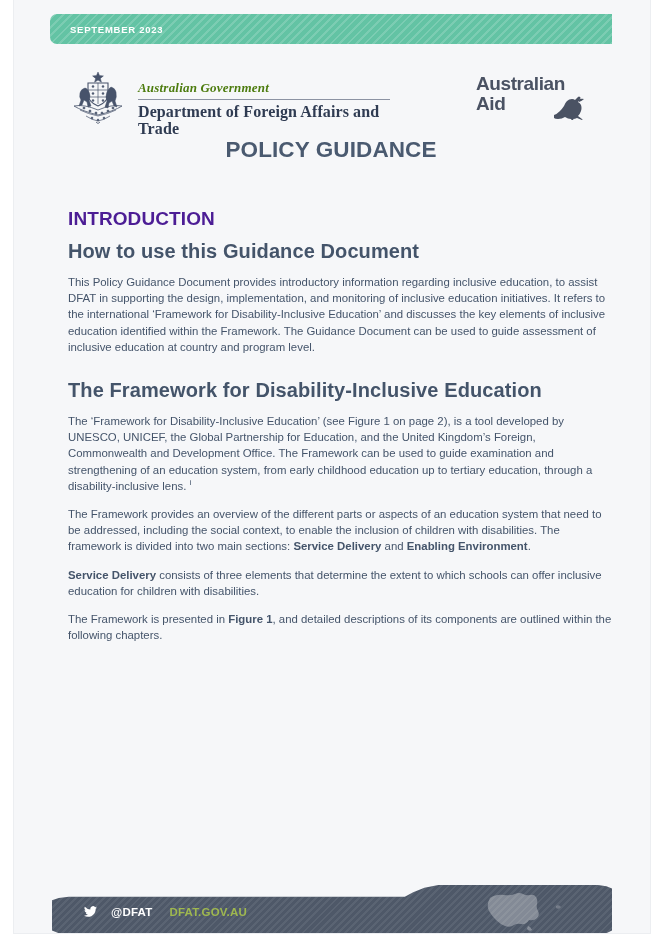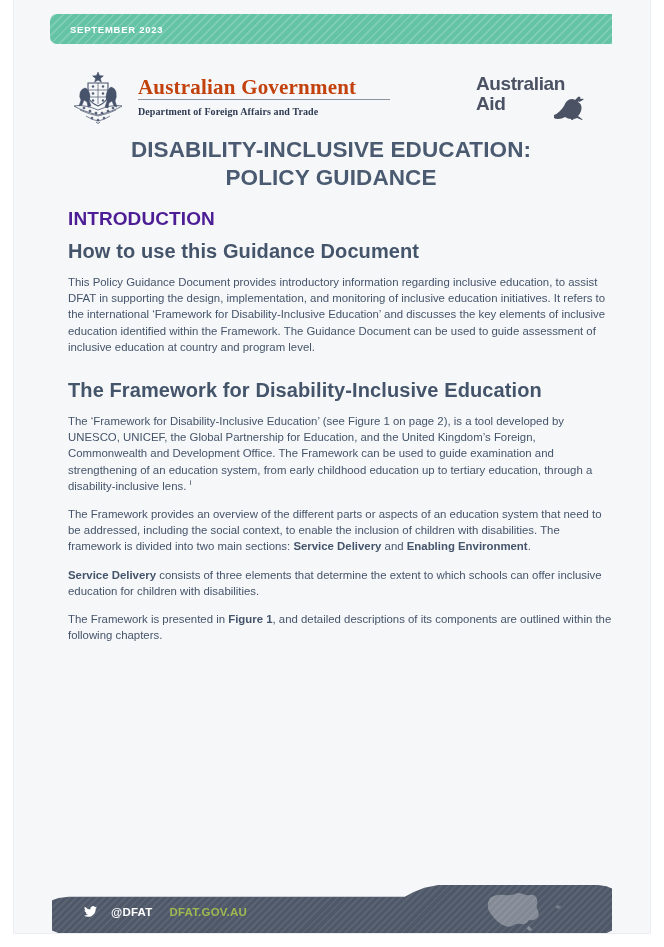--- a/index.html
+++ b/index.html
@@ -70,35 +70,36 @@
     height: 58px;
   }
   .govt-lockup {
     position: absolute;
     left: 88px;
     top: 8px;
     width: 252px;
   }
   .govt-line1 {
     font-family: "Liberation Serif", serif;
-    font-size: 21px;
-    font-weight: bold;
-    color: #c2410c;
+    font-size: 13px;
+    font-weight: bold;
+    color: #4d7c0f;
     letter-spacing: 0.2px;
     line-height: 19px;
+    font-style: italic;
   }
   .govt-rule {
     height: 1px;
     background: #8c93a3;
     margin: 2px 0 3px 0;
     width: 100%;
   }
   .govt-line2 {
     font-family: "Liberation Serif", serif;
-    font-size: 10px;
+    font-size: 16px;
     font-weight: bold;
     color: #2f3b52;
     letter-spacing: 0.1px;
     line-height: 17px;
   }
   .aus-aid {
     position: absolute;
     right: 6px;
     top: 4px;
     width: 130px;
@@ -286,21 +287,20 @@
       <div class="aus-aid-text">Australian</div>
       <div class="aus-aid-text">Aid</div>
       <svg class="kangaroo" viewBox="0 0 54 26">
         <path fill="#4a5263" d="M4 21 q3 -1 6 -4 q2 -2 4 -5 q1 -3 3 -5 q2 -2 5 -2 q2 0 3 1 l3 -3 q1 -1 2 0 q1 1 0 2 l-2 3 q2 1 3 3 q1 3 0 6 q-1 3 -3 5 l4 3 q1 1 0 1 l-5 -2 q-2 1 -4 1 l2 4 q0 1 -1 1 l-3 -5 q-3 0 -6 -2 q-3 2 -7 2 q-3 0 -4 -1 z"></path>
         <path fill="#4a5263" d="M28 6 q3 -2 6 -1 q-2 2 -5 3 z"></path>
       </svg>
     </div>
   </div>
 
   <div class="doc-title">
-    <div>DISABILITY-INCLUSIVE EDUCATION:</div>
     <div>POLICY GUIDANCE</div>
   </div>
 
   <div class="content">
 
     <h1 class="section-title">INTRODUCTION</h1>
 
     <h2 class="sub-title">How to use this Guidance Document</h2>
 
     <p class="body">This Policy Guidance Document provides introductory information regarding inclusive education, to assist DFAT in supporting the design, implementation, and monitoring of inclusive education initiatives. It refers to the international ‘Framework for Disability-Inclusive Education’ and discusses the key elements of inclusive education identified within the Framework. The Guidance Document can be used to guide assessment of inclusive education at country and program level.</p>

